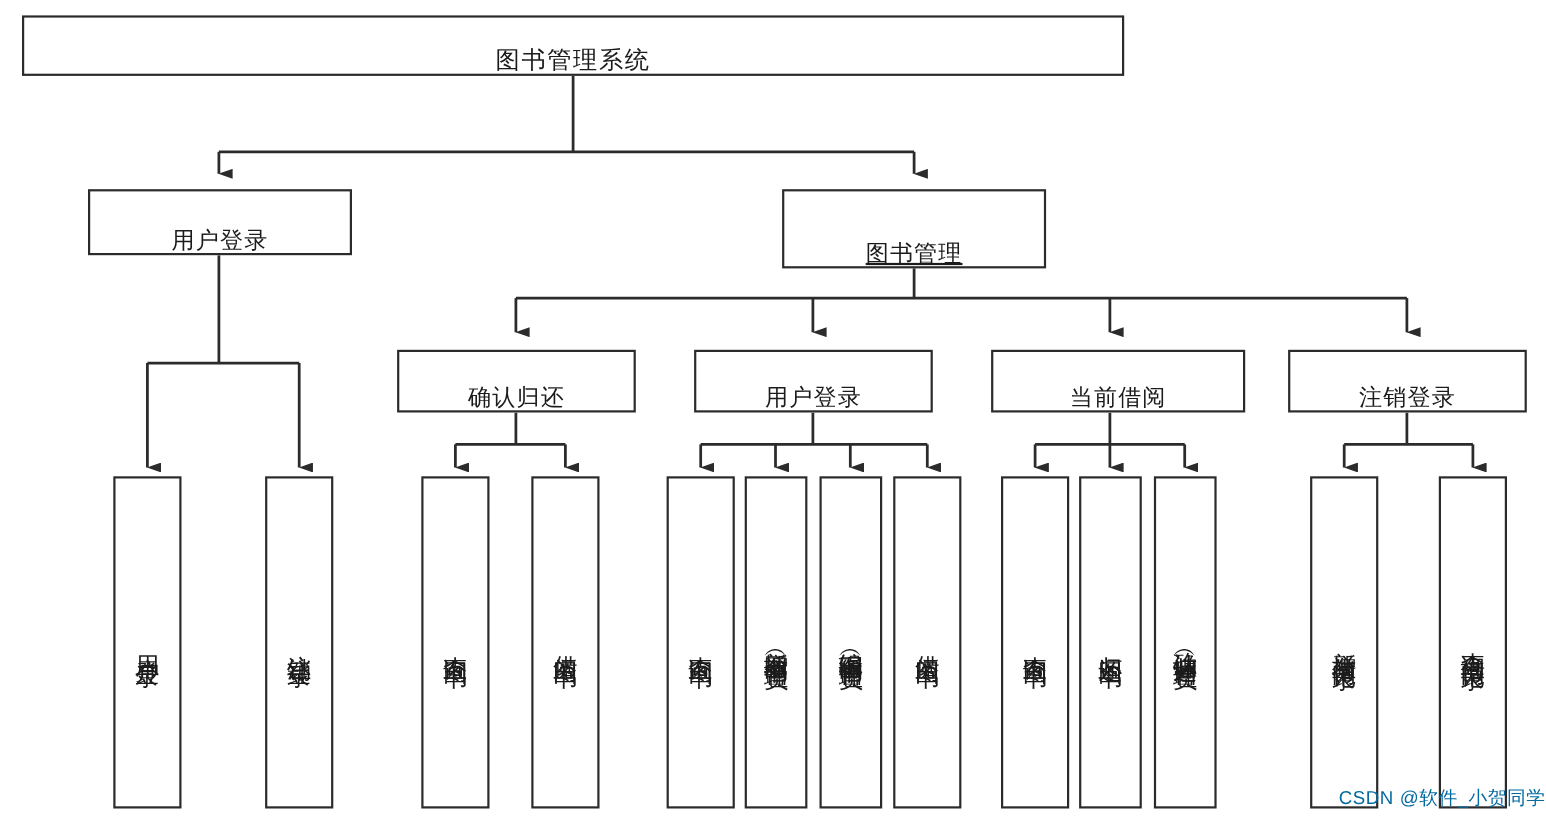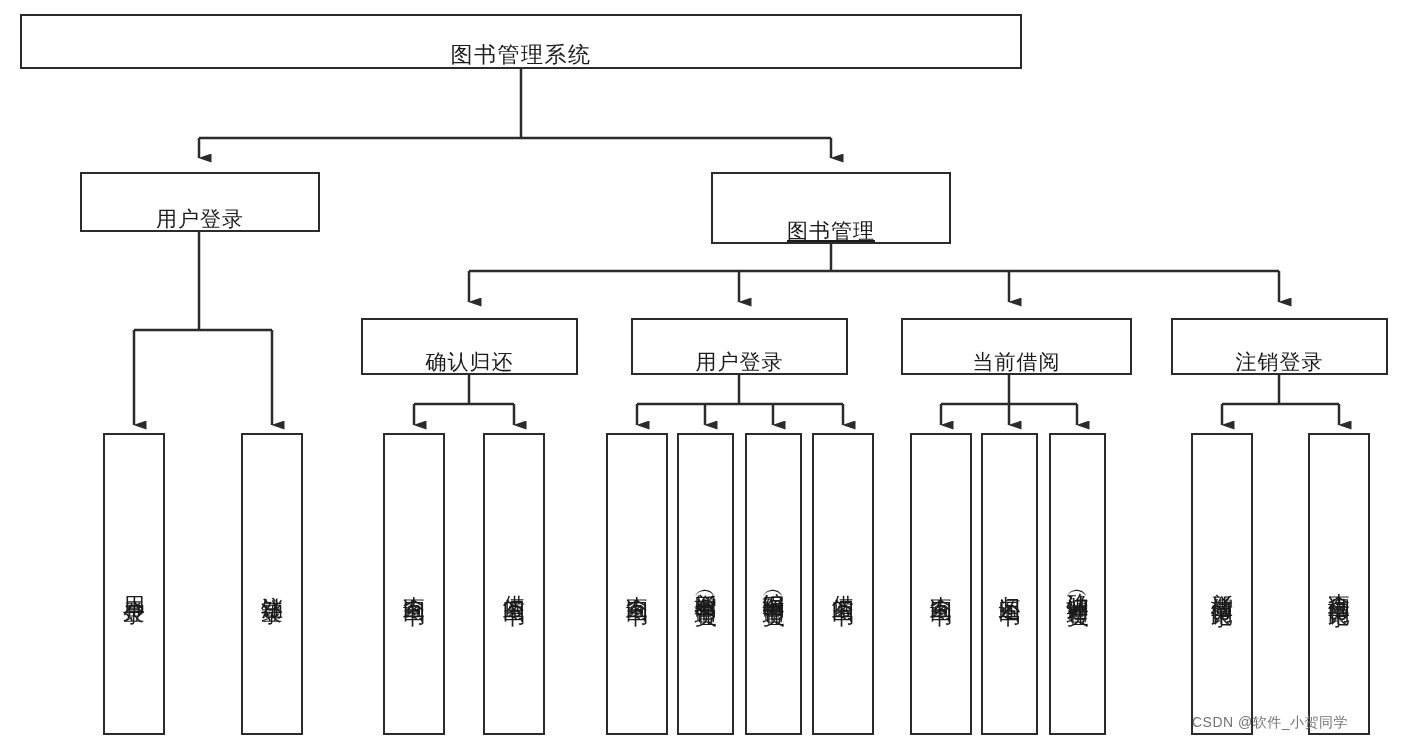--- a/index.html
+++ b/index.html
@@ -56,24 +56,25 @@
     line-height: 1.18;
     letter-spacing: 3px;
     white-space: nowrap;
     color: #1b1b1b;
   }
   .vtext.tall {
     letter-spacing: 2px;
   }
   .watermark {
     position: absolute;
-    font-size: 14px;
-    color: #737373;
+    font-size: 17px;
+    color: #0369a1;
     white-space: nowrap;
     letter-spacing: 0.5px;
+    padding-left: 25px;
   }
 </style>
 </head>
 <body>
 
 <div id="canvas">
 
   <svg class="connectors" viewBox="0 0 1405 747">
     <defs>
       <marker id="arrow" markerWidth="9" markerHeight="13" refX="4.5" refY="12.5" orient="auto" markerUnits="userSpaceOnUse">

